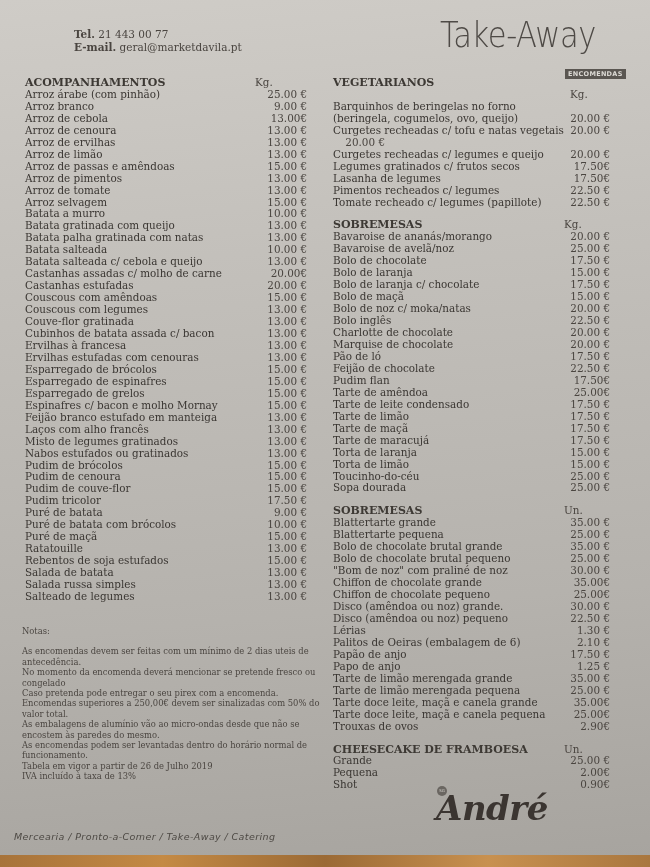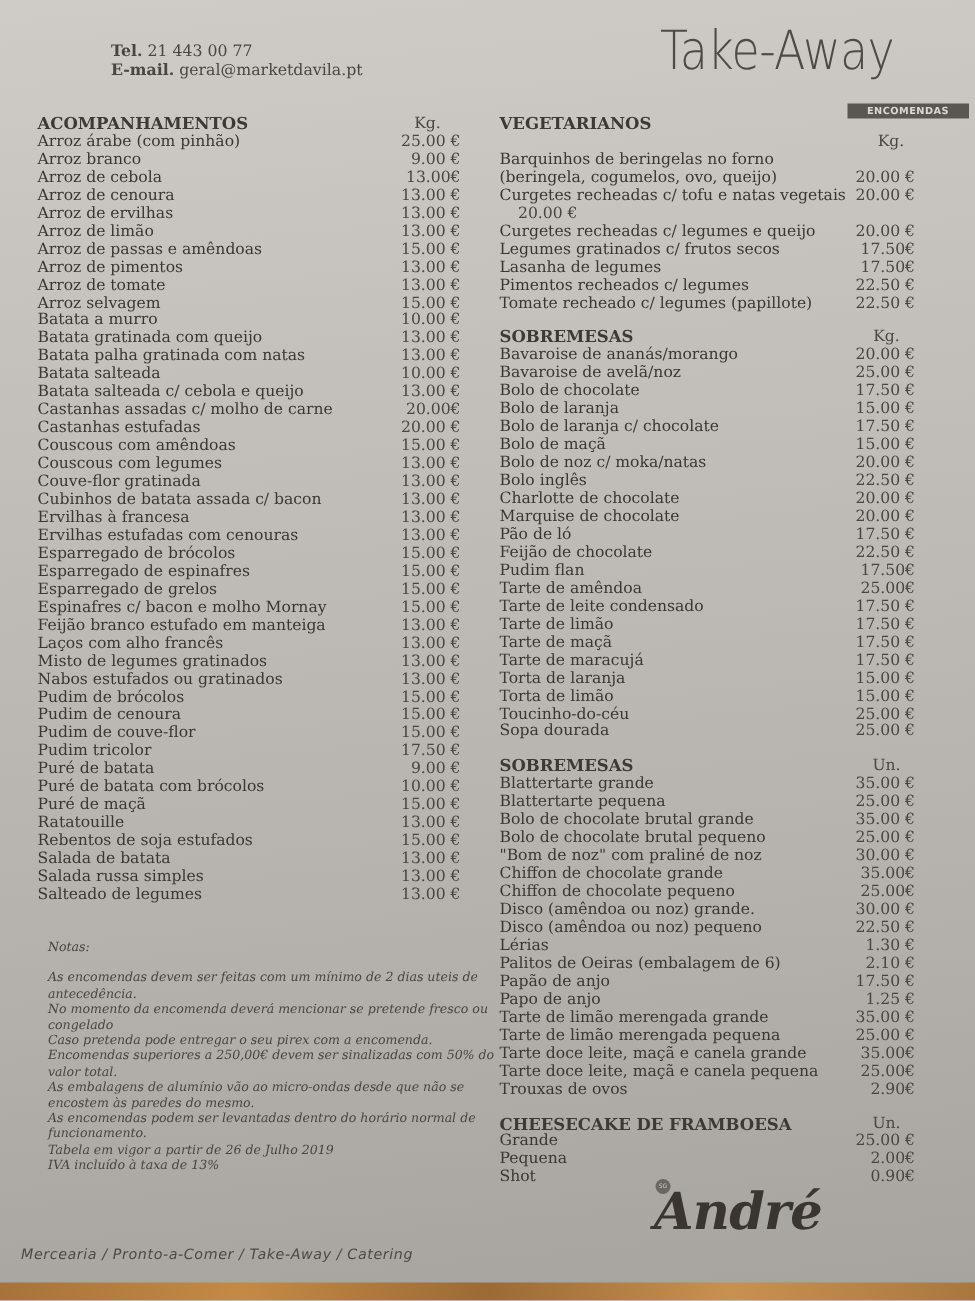--- a/index.html
+++ b/index.html
@@ -21,32 +21,32 @@
   .contact { position: absolute; left: 34px; top: 28px; font-size: 10.5px; line-height: 13px; color: #4a4540; margin-left: 40px; }
   .contact b { font-weight: bold; }
   .brand-title {
     position: absolute; left: 440px; top: 14px;
     font-family: "DejaVu Sans", sans-serif; font-weight: 200; font-size: 36px;
     letter-spacing: -0.5px; color: #4e4a46; transform: scaleX(0.85); transform-origin: left;
   }
   .badge {
     position: absolute; left: 565px; top: 69px;
     background: #5a5651; color: #dcd9d4; font-size: 6.5px; font-weight: bold;
-    padding: 1px 13px; letter-spacing: 0.3px; font-family: "DejaVu Sans", sans-serif;
+    padding: 1px 3px; letter-spacing: 0.3px; font-family: "DejaVu Sans", sans-serif;
   }
   .col { position: absolute; font-size: 10.4px; line-height: 11.95px; }
   .col-left { left: 25px; top: 77px; width: 290px; }
   .col-right { left: 333px; top: 77px; width: 285px; }
   .row { display: flex; justify-content: space-between; white-space: nowrap; }
   .row .name { flex: 1; }
   .row .price { width: 60px; text-align: right; padding-right: 8px; color: #4a4540; }
   .section-title { font-weight: bold; font-size: 11px; color: #3d3934; }
-  .unit { color: #4a4540; width: 60px; text-align: center; }
+  .unit { color: #4a4540; width: 60px; text-align: left; }
   .spacer { height: 11px; }
-  .notes { position: absolute; left: 32px; top: 626px; width: 300px; font-size: 8.4px; line-height: 10.4px; color: #4a4540; font-style: italic; }
+  .notes { position: absolute; left: 22px; top: 626px; width: 300px; font-size: 8.4px; line-height: 10.4px; color: #4a4540; }
   .notes .title { margin-bottom: 10px; }
   .footer-line {
     position: absolute; left: 14px; top: 831px;
     font-family: "DejaVu Sans", sans-serif; font-style: italic; font-size: 9.5px; color: #4d4944; letter-spacing: 0.4px;
   }
   .logo { position: absolute; left: 436px; top: 786px; }
   .logo-mark {
     position: absolute; left: 1px; top: 0; width: 10px; height: 10px; border-radius: 50%;
     background: #6a6661; color: #d0cdc8; font-size: 4px; text-align: center; line-height: 10px;
     font-family: "DejaVu Sans", sans-serif;

